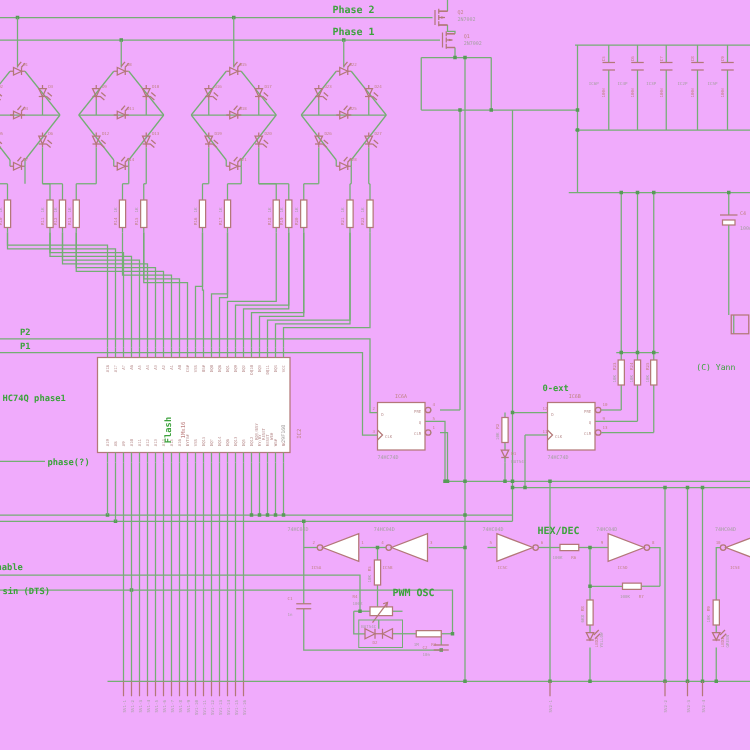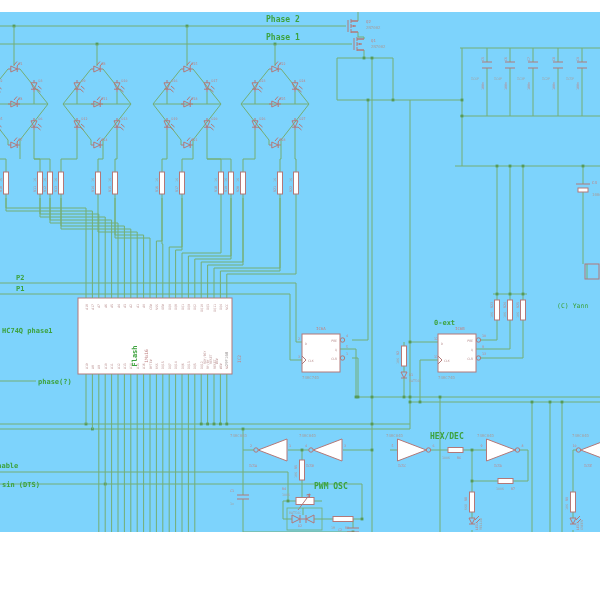--- a/index.html
+++ b/index.html
@@ -1,16 +1,16 @@
 <!DOCTYPE html>
 <html><head>
 <meta charset="utf-8">
 <style>
   html,body{margin:0;padding:0;background:#fff;}
-  #stage{width:600px;height:520px;position:relative;background:#7dd3fc;overflow:hidden;margin-top:12px;}
+  #stage{width:600px;height:600px;position:relative;background:#f0abfc;overflow:hidden;}
   svg{display:block}
   text{font-family:"DejaVu Sans Mono","Liberation Mono",monospace;}
   .w{stroke:#74ae74;fill:none;stroke-width:1;}
   .bg{stroke:#74ae74;fill:none;stroke-width:.8;}
   .s{stroke:#b37878;fill:none;stroke-width:1;}
   .sf{stroke:#b37878;fill:#ffffff;stroke-width:1;}
   .dot{fill:#579b57;}
   .g8{fill:#3da23d;font-size:8px;font-weight:bold;}
   .g7{fill:#3da23d;font-size:7px;font-weight:bold;}
   .g65{fill:#3da23d;font-size:6.5px;}

